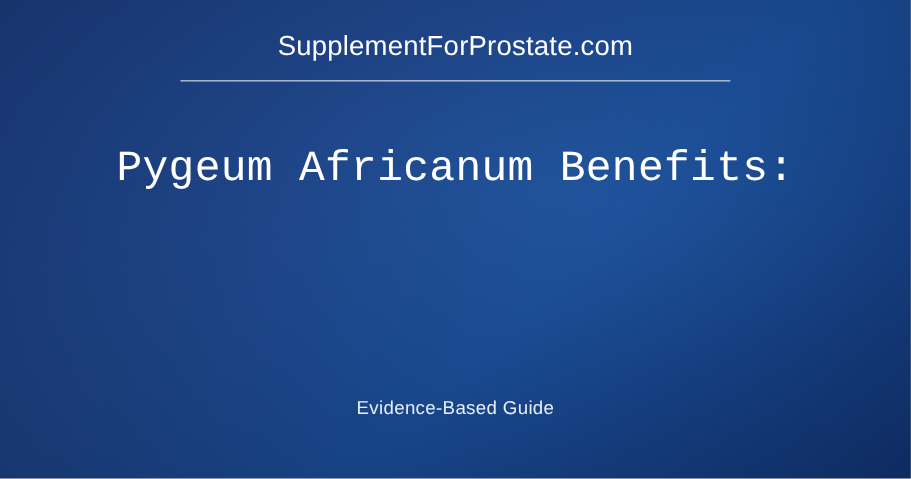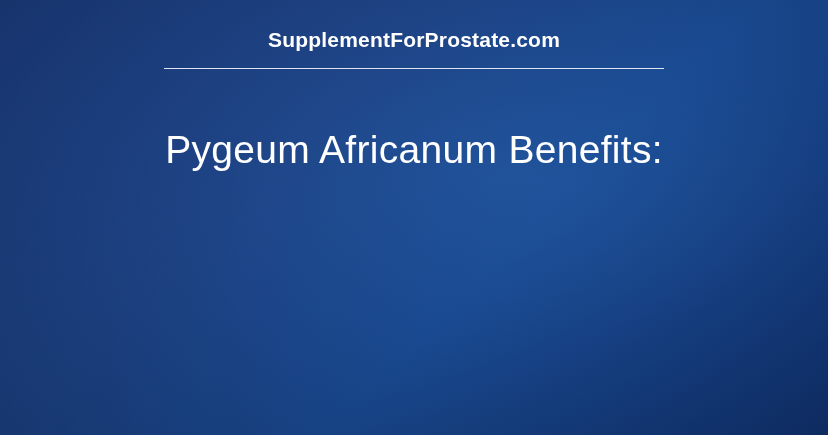--- a/index.html
+++ b/index.html
@@ -31,22 +31,22 @@
     position: relative;
     z-index: 2;
     width: 100%;
     height: 100%;
     display: flex;
     flex-direction: column;
     align-items: center;
   }
   .site-name {
     margin-top: 27px;
-    font-size: 21px;
-    font-weight: 700;
+    font-size: 25px;
+    font-weight: 400;
     color: #ffffff;
     letter-spacing: 0.2px;
     text-align: center;
     line-height: 1.2;
   }
   .divider {
     margin-top: 16px;
     width: 500px;
     height: 1px;
     background: #e9eef7;
@@ -54,20 +54,21 @@
   }
   .title {
     margin-top: 55px;
     width: 760px;
     text-align: center;
     color: #ffffff;
     font-size: 39px;
     font-weight: 400;
     line-height: 1.33;
     letter-spacing: 0.3px;
+    font-family: Liberation Mono, monospace;
   }
   .title .line {
     display: block;
   }
   .subtitle {
     position: absolute;
     left: 0;
     right: 0;
     top: 361px;
     text-align: center;
@@ -84,15 +85,16 @@
   <div class="content">
 
     <div class="site-name">SupplementForProstate.com</div>
 
     <div class="divider"></div>
 
     <div class="title">
       <span class="line">Pygeum Africanum Benefits:</span>
     </div>
 
+    <div class="subtitle">Evidence-Based Guide</div>
 
   </div>
 </div>
 
 </body></html>

